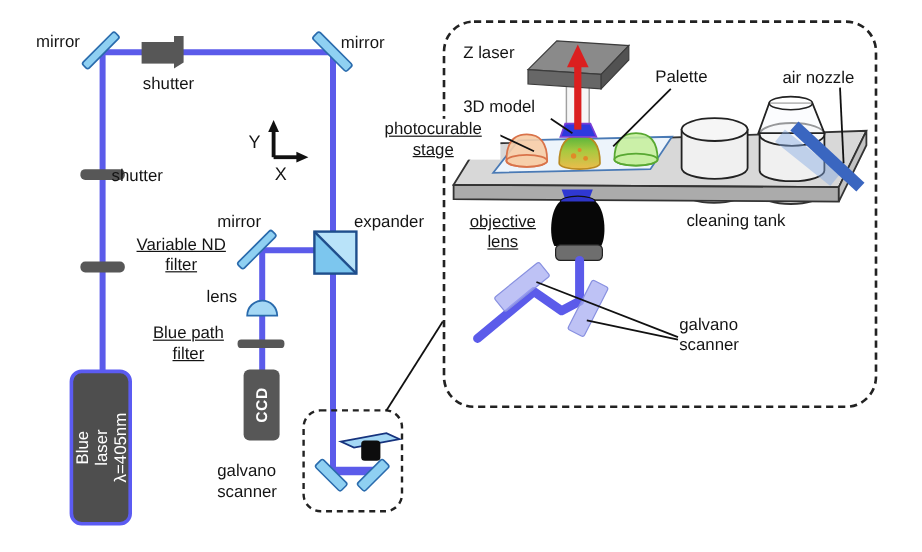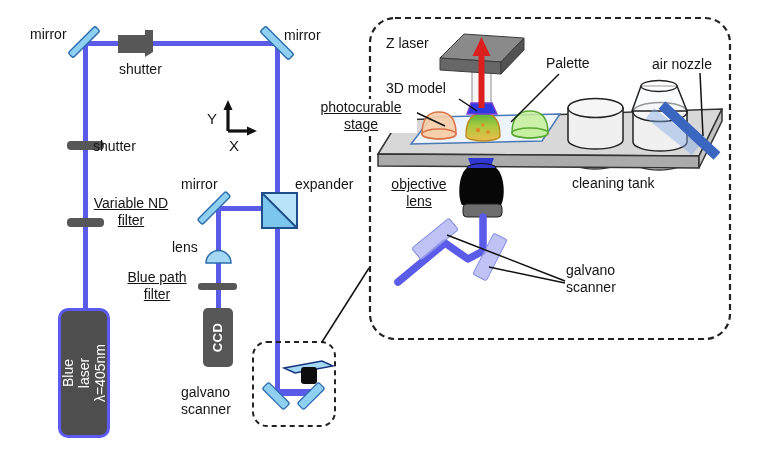--- a/index.html
+++ b/index.html
@@ -156,21 +156,21 @@
   </g>
 </svg>
 
 <div class="lbl" style="left:30px;top:26px">mirror</div>
 <div class="lbl" style="left:119px;top:61px">shutter</div>
 <div class="lbl" style="left:284px;top:27px">mirror</div>
 <div class="lbl" style="left:93px;top:138px">shutter</div>
 <div class="lbl axis" style="left:207px;top:110px">Y</div>
 <div class="lbl axis" style="left:229px;top:137px">X</div>
 
-<div class="lbl ctr" style="left:80px;top:195px;width:102px">
+<div class="lbl ctr" style="left:100px;top:195px;width:102px">
   <div>Variable ND</div>
   <div>filter</div>
 </div>
 
 <div class="lbl" style="left:181px;top:176px">mirror</div>
 <div class="lbl" style="left:295px;top:176px">expander</div>
 <div class="lbl" style="left:172px;top:239px">lens</div>
 
 <div class="lbl ctr" style="left:115px;top:269px;width:84px">
   <div>Blue path</div>

